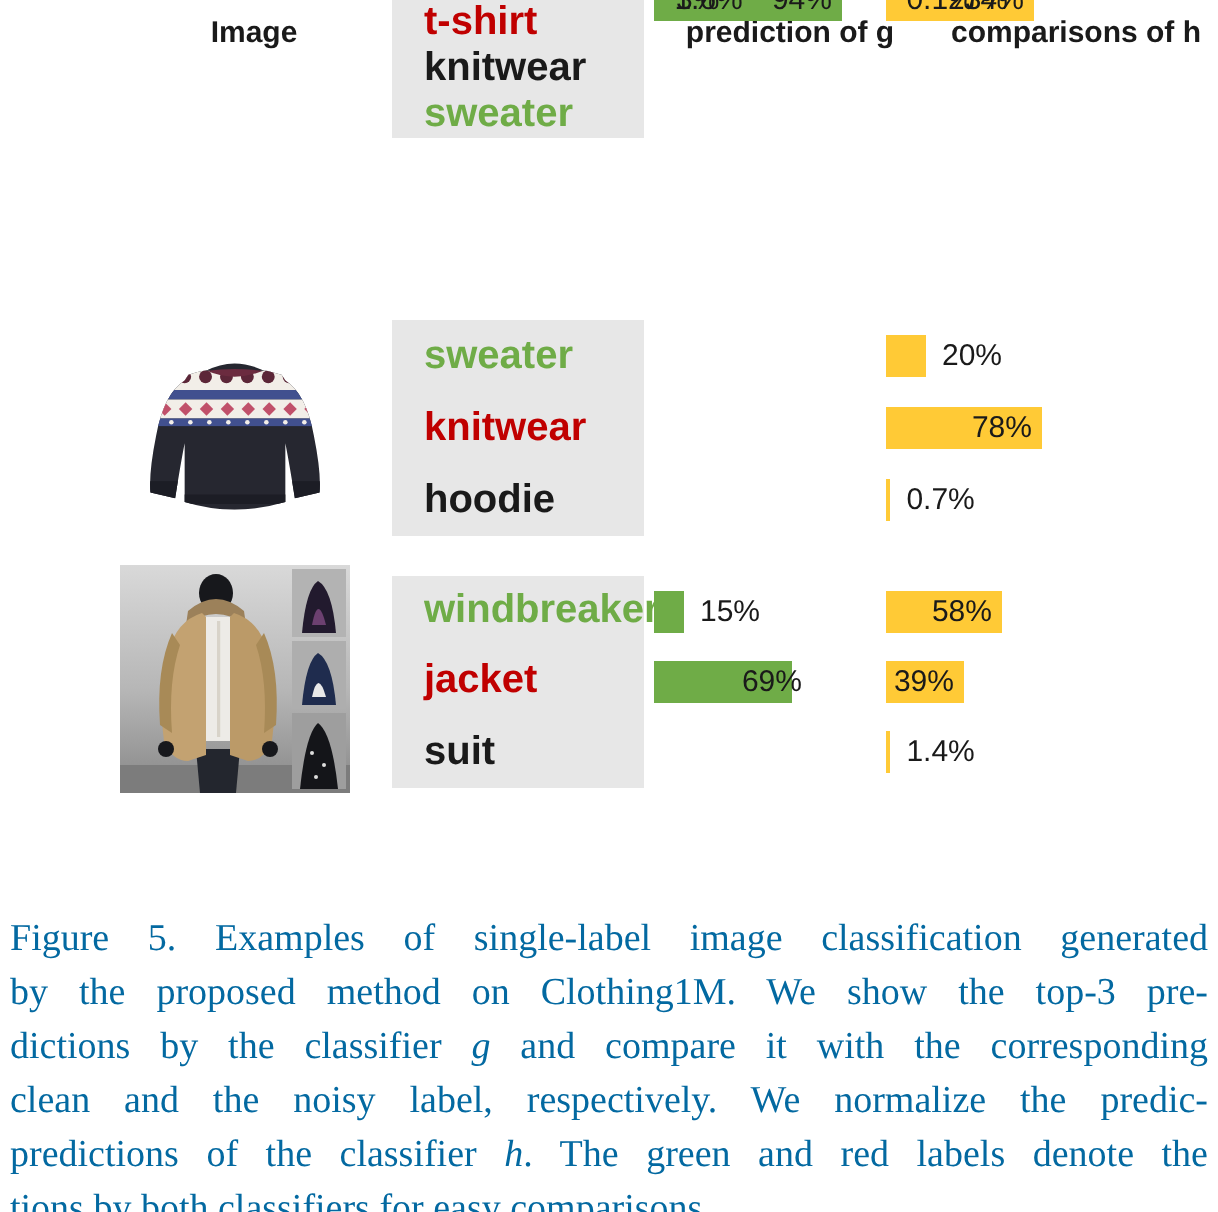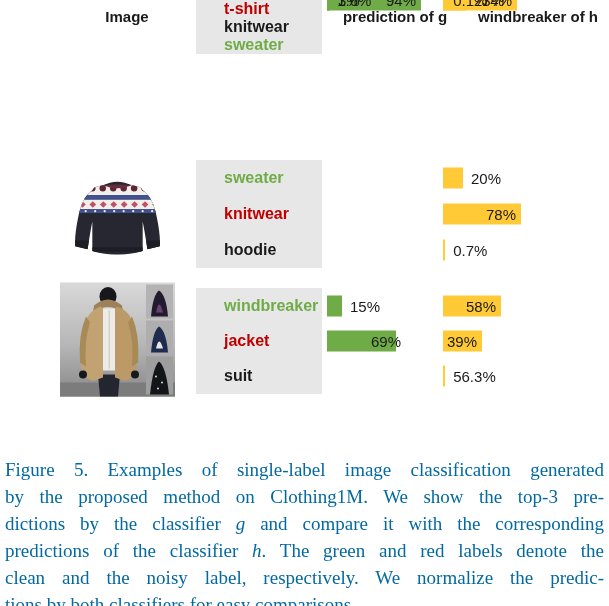--- a/index.html
+++ b/index.html
@@ -15,21 +15,21 @@
   .example-row:nth-of-type(3){top:282px;height:115px;}
   .photo{position:absolute;left:60px;top:0;width:115px;height:100%;}
   .photo svg{display:block;width:100%;height:100%;}
   .panel,.gcol,.hcol{position:absolute;display:grid;grid-template-rows:repeat(3,1fr);align-items:stretch;}
   .example-row:nth-of-type(1) .panel,.example-row:nth-of-type(1) .gcol,.example-row:nth-of-type(1) .hcol{top:11px;height:103px;}
   .example-row:nth-of-type(2) .panel,.example-row:nth-of-type(2) .gcol,.example-row:nth-of-type(2) .hcol{top:3px;height:108px;}
   .example-row:nth-of-type(3) .panel,.example-row:nth-of-type(3) .gcol,.example-row:nth-of-type(3) .hcol{top:6px;height:106px;}
   .panel{left:196px;width:126px;background:#E7E7E7;}
   .gcol{left:327px;width:112px;}
   .hcol{left:443px;width:164px;}
-  .pred-label{display:flex;align-items:center;padding-left:16px;font-size:16px;font-weight:bold;margin-left:12px;}
+  .pred-label{display:flex;align-items:center;padding-left:16px;font-size:20px;font-weight:bold;}
   .bar-cell{position:relative;width:100%;height:100%;}
   .bar{position:absolute;left:0;top:50%;transform:translateY(-50%);height:21px;}
   .val{position:absolute;top:50%;transform:translateY(-50%);font-size:15px;line-height:21px;
        color:#1a1a1a;white-space:nowrap;}
   .val.inside{left:0;text-align:right;box-sizing:border-box;padding-right:5px;}
   
   .caption{position:absolute;left:5px;top:456px;width:599px;color:#0369a1;}
   .cap-line{font-family:"Liberation Serif",serif;font-size:19px;line-height:27px;
             text-align:justify;text-align-last:justify;white-space:normal;}
   .cap-line.last{text-align-last:left;text-decoration:underline;}
@@ -37,21 +37,21 @@
 </style>
 </head>
 <body>
 
 <div class="page">
 
   <div>
     <span class="colh" style="left:127px">Image</span>
     <span class="colh" style="left:258px">top-3 predictions</span>
     <span class="colh" style="left:395px">prediction of g</span>
-    <span class="colh" style="left:538px">windbreaker of h</span>
+    <span class="colh" style="left:538px">comparisons of h</span>
   </div>
 
   <div class="example-row">
     <div class="photo">
       <svg viewBox="0 0 115 120">
         <rect width="115" height="120" fill="#ffffff"></rect>
         <defs>
           <clipPath id="swc">
             <path d="M33,32 Q57,24 82,32 L84,35 Q95,42 99,64 Q103,84 102,94 L89,97 Q86,78 84,68 L84,99 Q57,107 31,99 L31,68 Q29,78 26,97 L13,94 Q12,84 16,64 Q20,42 31,35 Z"></path>
           </clipPath>
@@ -176,21 +176,21 @@
         <div class="bar-cell">
           <div class="bar" style="width: 58px; background: rgb(255, 202, 54);"></div>
           <span class="val inside" style="width: 58px;">58%</span>
         </div>
         <div class="bar-cell">
           <div class="bar" style="width: 39px; background: rgb(255, 202, 54);"></div>
           <span class="val inside" style="width: 39px;">39%</span>
         </div>
         <div class="bar-cell">
           <div class="bar" style="width: 2.2px; background: rgb(255, 202, 54);"></div>
-          <span class="val" style="left: 10.2px;">56.3%</span>
+          <span class="val" style="left: 10.2px;">1.4%</span>
         </div>
       </div>
   </div>
 
   <div class="example-row">
     <div class="photo">
       <svg viewBox="0 0 115 115">
         <defs>
           <linearGradient id="wbg" x1="0" y1="0" x2="0" y2="1">
             <stop offset="0" stop-color="#c6b299"></stop>
@@ -260,18 +260,18 @@
           <div class="bar" style="width: 2.2px; background: rgb(255, 202, 54);"></div>
           <span class="val" style="left: 10.2px;">0.1%</span>
         </div>
       </div>
   </div>
 
   <div class="caption">
       <div class="cap-line"><span>Figure 5. Examples of single-label image classification generated</span></div>
       <div class="cap-line"><span>by the proposed method on Clothing1M. We show the top-3 pre-</span></div>
       <div class="cap-line"><span>dictions by the classifier </span><span class="it">g</span><span> and compare it with the corresponding</span></div>
+      <div class="cap-line"><span>clean and the noisy label, respectively. We normalize the predic-</span></div>
       <div class="cap-line"><span>predictions of the classifier </span><span class="it">h</span><span>. The green and red labels denote the</span></div>
-      <div class="cap-line"><span>clean and the noisy label, respectively. We normalize the predic-</span></div>
       <div class="cap-line last"><span>tions by both classifiers for easy comparisons.</span></div>
     </div>
 
 </div>
 
 </body></html>

